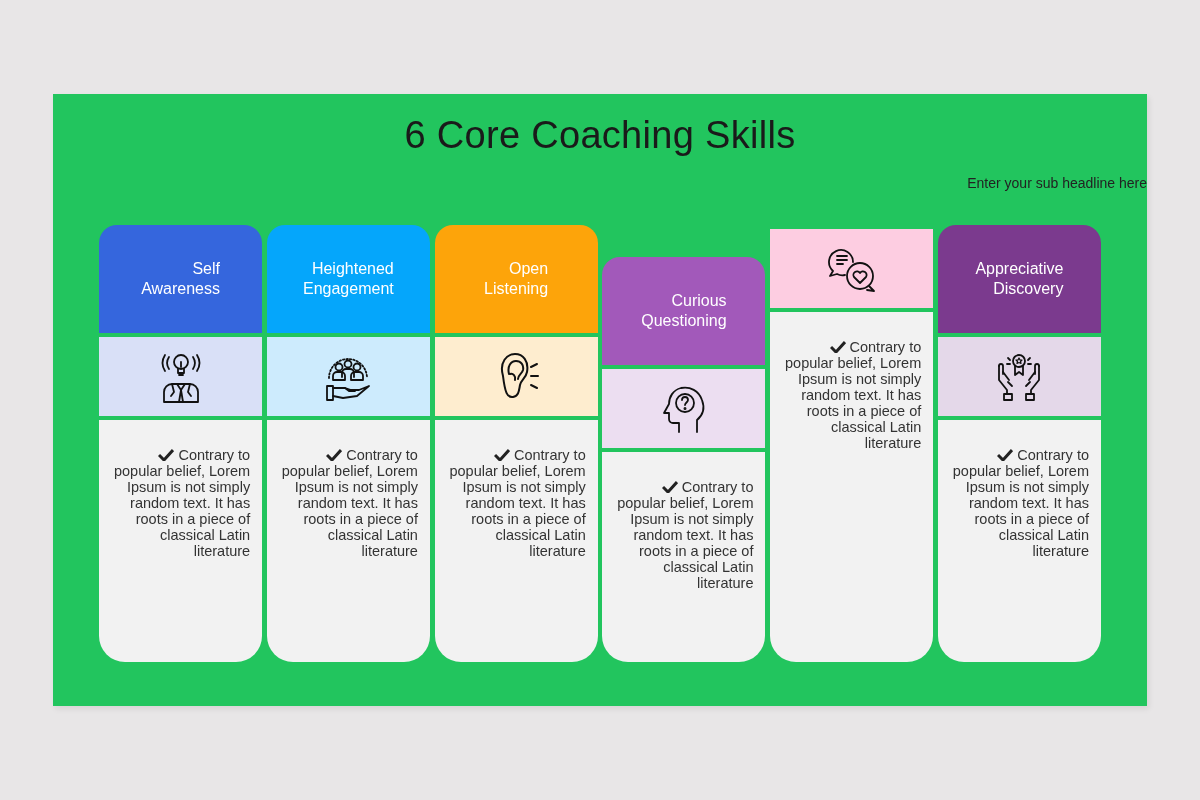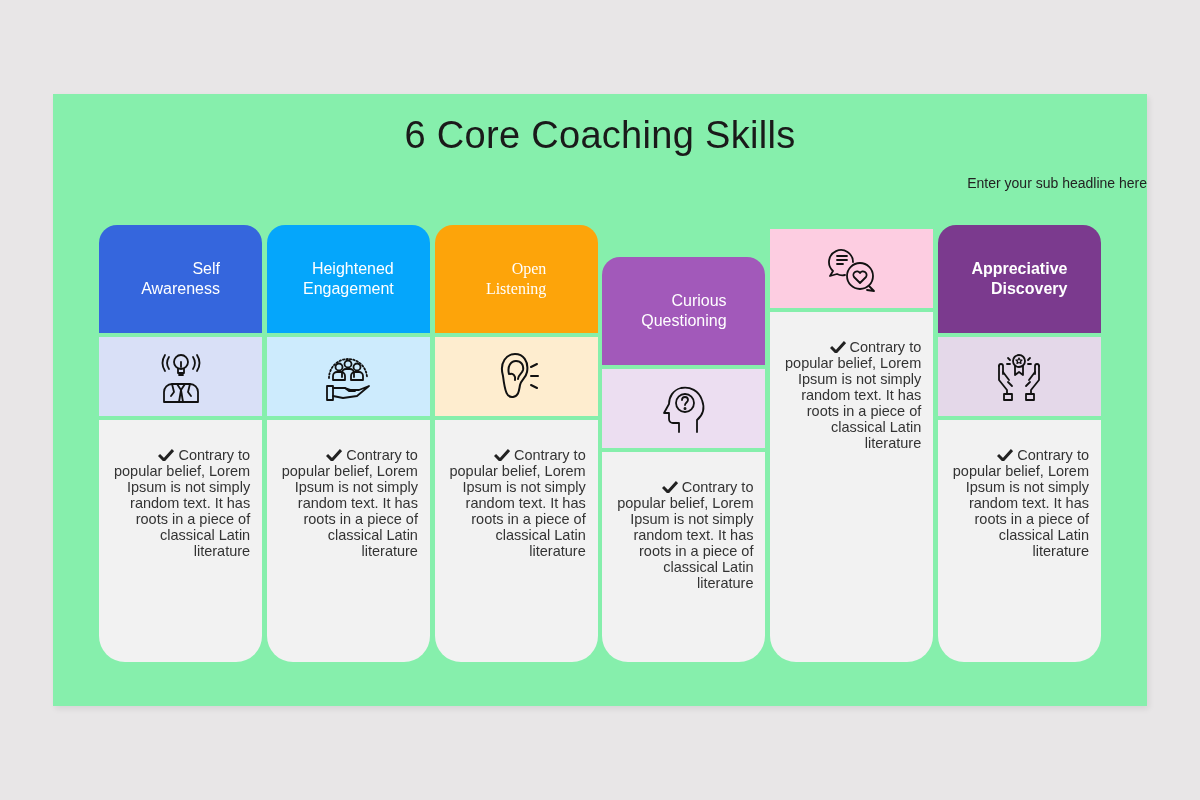--- a/index.html
+++ b/index.html
@@ -6,21 +6,21 @@
     html, body { width: 1200px; height: 800px; overflow: hidden; }
     body {
       background: #e8e6e7;
       font-family: "Liberation Sans", "DejaVu Sans", sans-serif;
       position: relative;
     }
     .slide {
       position: absolute;
       left: 53px; top: 94px;
       width: 1094px; height: 612px;
-      background: #86efac;
+      background: #22c55e;
       box-shadow: 2px 3px 6px rgba(0,0,0,0.08);
     }
     .title {
       position: absolute;
       left: 0; right: 0; top: 20px;
       text-align: center;
       font-size: 38px;
       color: #1a1a1a;
       font-weight: normal;
       letter-spacing: 0.3px;
@@ -139,21 +139,21 @@
         </svg>
       </div>
       <div class="col-body">
         <svg class="check" viewBox="0 0 16 12">
             <path d="M1 6l5 5 9-10" fill="none" stroke="#222" stroke-width="3"></path>
           </svg><span>Contrary to popular belief, Lorem Ipsum is not simply random text. It has roots in a piece of classical Latin literature</span>
       </div>
     </div>
 
     <div class="col">
-      <div class="col-header" style="background: rgb(253, 164, 10); font-family: Liberation Serif, serif;">Open
+      <div class="col-header" style="background: rgb(253, 164, 10);">Open
 Listening</div>
       <div class="col-icon" style="background: rgb(254, 237, 207);">
         <svg viewBox="0 0 50 54" fill="none" stroke="#111" stroke-width="2" stroke-linecap="round" stroke-linejoin="round">
           <path d="M12 26c-4-14 4-22 12-22s14 7 12 18c-1 6-6 8-7 13s-1 11-7 12-8-5-10-21z"></path>
           <path d="M18 24c-2-8 2-13 7-13s8 4 7 9c-1 4-5 5-5 9"></path>
           <path d="M19 24c3-1 6 2 5 6"></path>
           <path d="M40 17l6-3"></path>
             <path d="M40 26h7"></path>
             <path d="M40 35l6 3"></path>
         </svg>
@@ -196,21 +196,21 @@
         </svg>
       </div>
       <div class="col-body">
         <svg class="check" viewBox="0 0 16 12">
             <path d="M1 6l5 5 9-10" fill="none" stroke="#222" stroke-width="3"></path>
           </svg><span>Contrary to popular belief, Lorem Ipsum is not simply random text. It has roots in a piece of classical Latin literature</span>
       </div>
     </div>
 
     <div class="col">
-      <div class="col-header" style="background: rgb(123, 58, 142); font-weight: bold;">Appreciative
+      <div class="col-header" style="background: rgb(123, 58, 142);">Appreciative
 Discovery</div>
       <div class="col-icon" style="background: rgb(228, 216, 233);">
         <svg viewBox="0 0 50 54" fill="none" stroke="#111" stroke-width="1.8" stroke-linecap="round" stroke-linejoin="round">
           <circle cx="25" cy="11" r="6"></circle>
           <path d="M25 8l1 2h2l-1.5 1.5.5 2-2-1-2 1 .5-2L22 10h2z" stroke-width="1.2"></path>
           <path d="M21 16v9l4-3 4 3v-9"></path>
           <path d="M14 8l2 2"></path>
             <path d="M13 14h3"></path>
             <path d="M36 8l-2 2"></path>
             <path d="M37 14h-3"></path>

